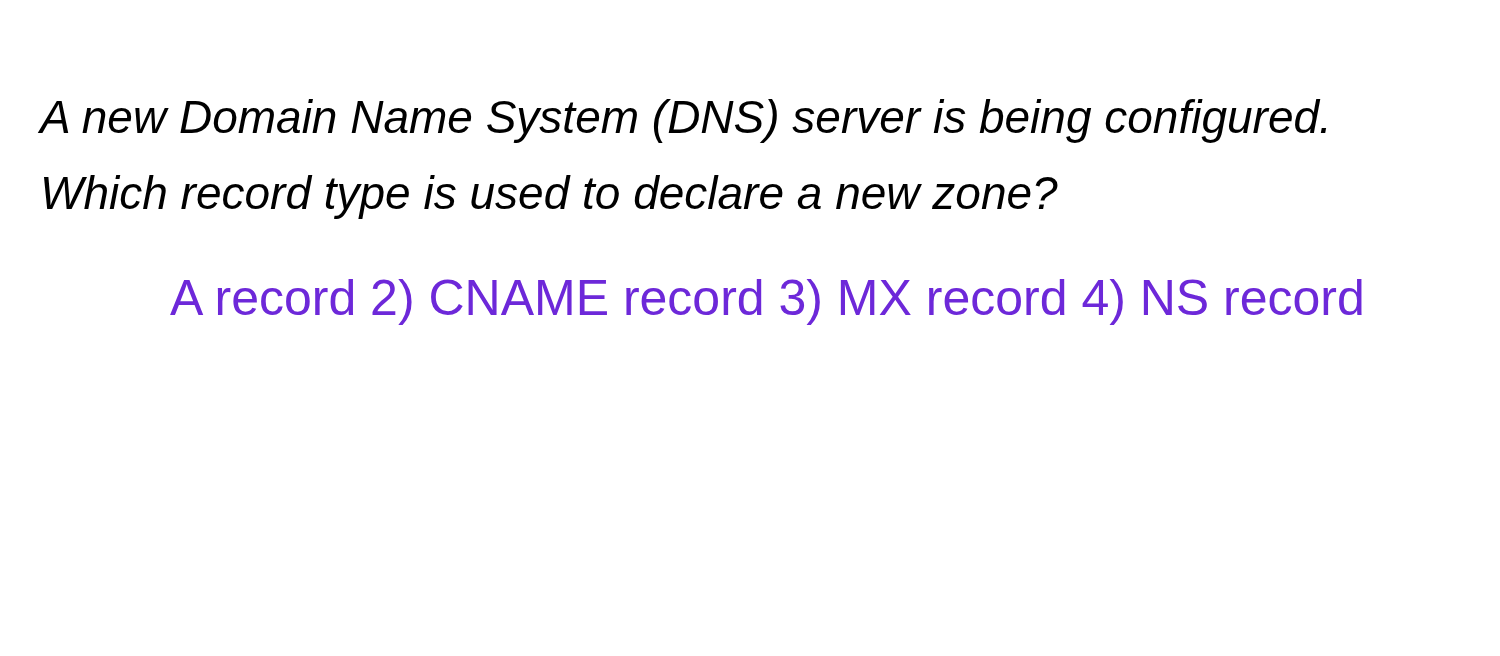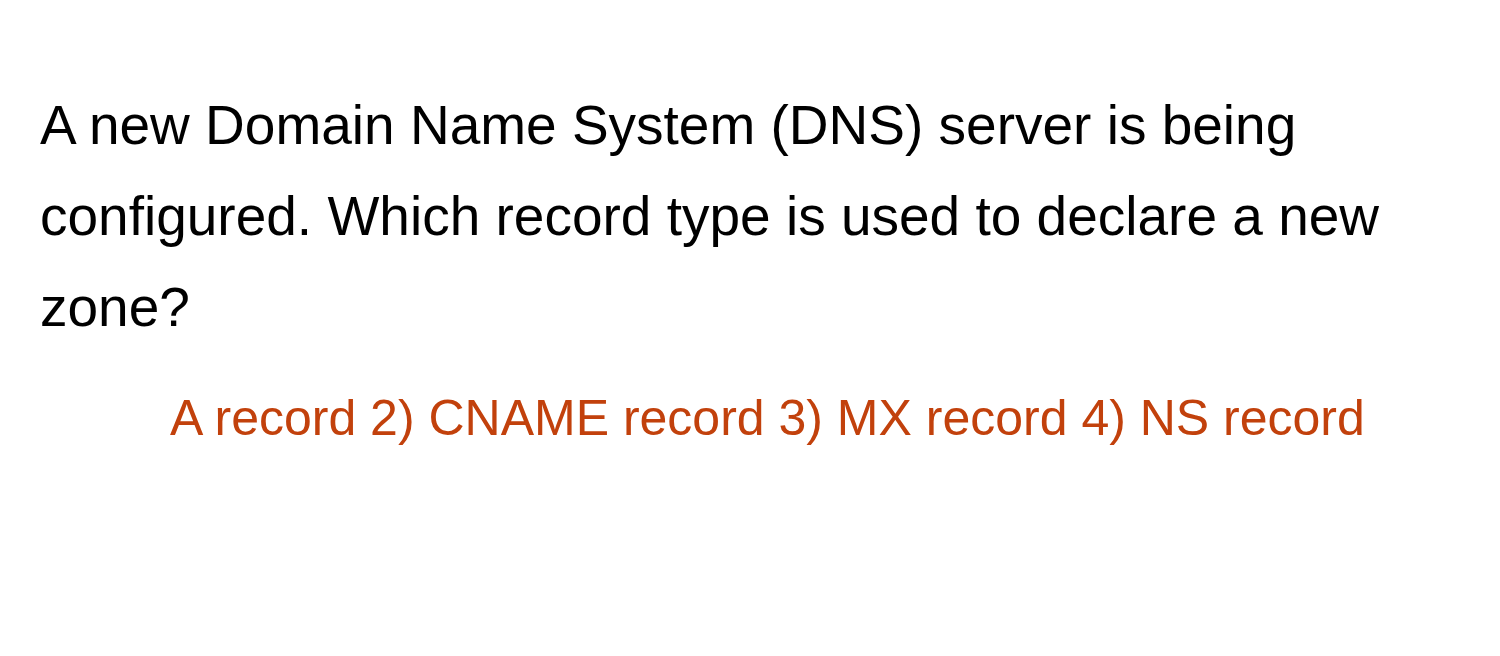--- a/index.html
+++ b/index.html
@@ -11,30 +11,31 @@
       width: 1500px;
       height: 656px;
       background: #ffffff;
       font-family: -apple-system, BlinkMacSystemFont, "Segoe UI", Helvetica, Arial, sans-serif;
       color: #000000;
       padding-top: 80px;
       padding-left: 40px;
       padding-right: 40px;
     }
     .question-text {
-      font-size: 55px;
+      font-size: 46px;
       line-height: 1.65;
       font-weight: 400;
       color: #000000;
+      font-style: italic;
     }
     .options-text {
       font-size: 50px;
       line-height: 1.65;
       font-weight: 400;
-      color: #c2410c;
+      color: #6d28d9;
       margin-top: 25px;
       padding-left: 130px;
     }
   </style>
 </head>
 <body>
 
 <div class="question-text">A new Domain Name System (DNS) server is being configured. Which record type is used to declare a new zone?</div>
 <div class="options-text">A record 2) CNAME record 3) MX record 4) NS record</div>
 

